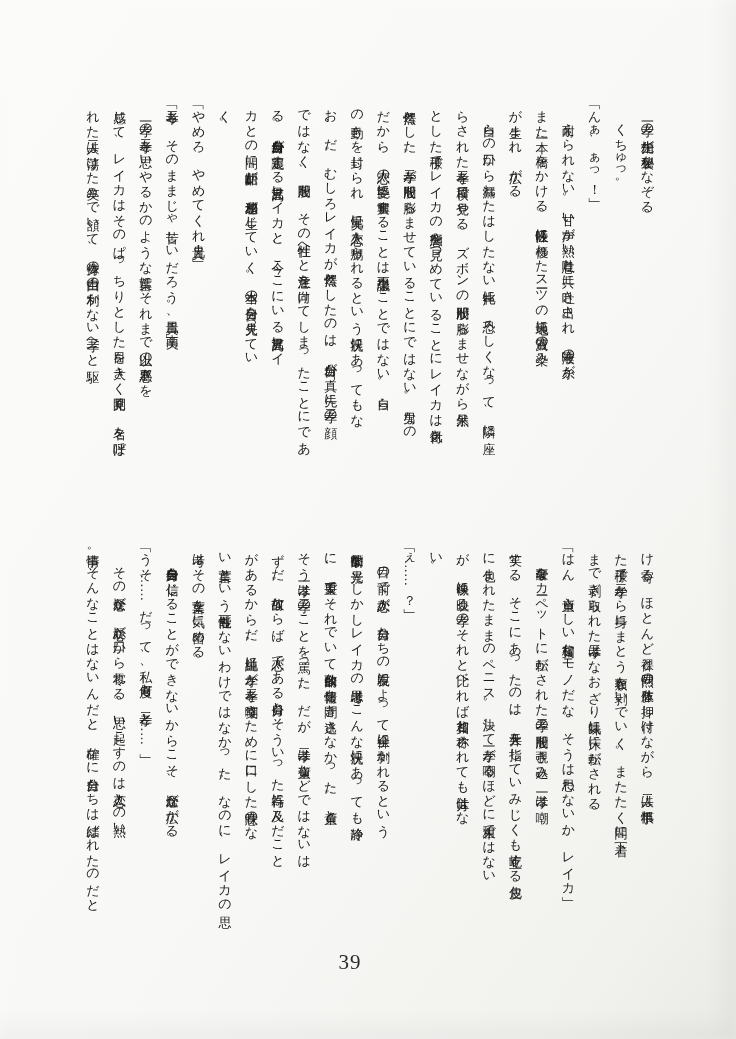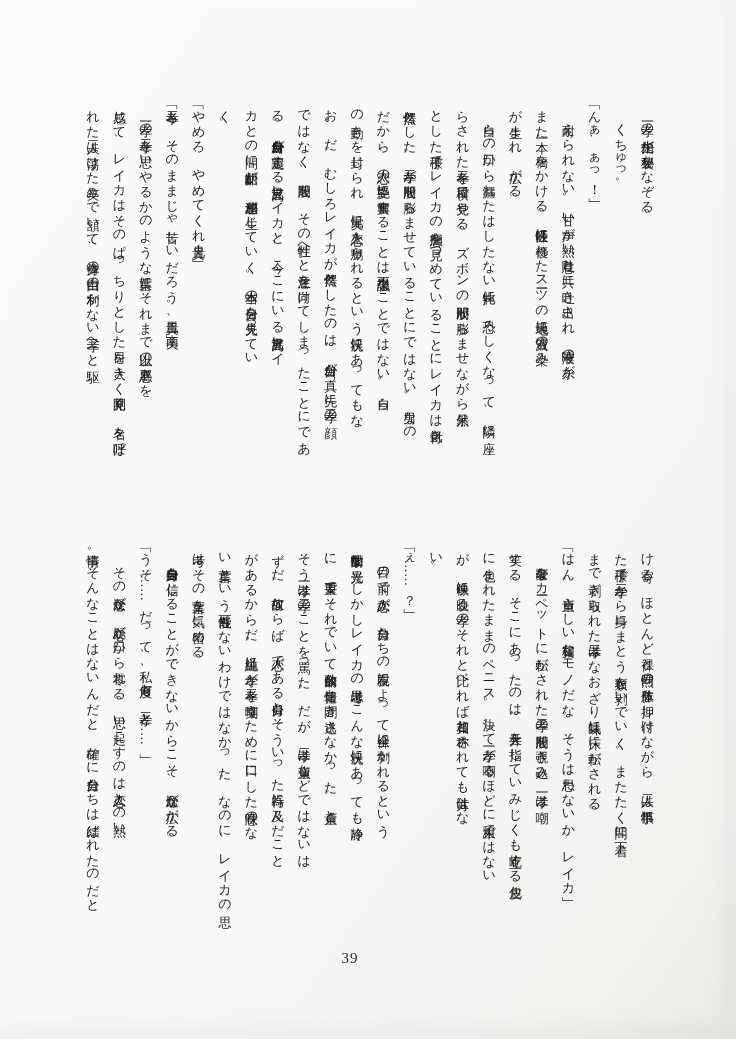--- a/index.html
+++ b/index.html
@@ -36,21 +36,21 @@
     line-height: 26.4px;   
     height: 100%;
     white-space: pre;
   }
   .page-number {
     position: absolute;
     top: 950px;
     left: 330px;
     width: 40px;
     text-align: center;
-    font-size: 15px;
+    font-size: 21px;
     letter-spacing: 1px;
     color: #2b2b2b;
     font-family: "Liberation Serif", "DejaVu Serif", serif;
   }
 </style>
 </head>
 <body>
 
 <div class="page">
 

